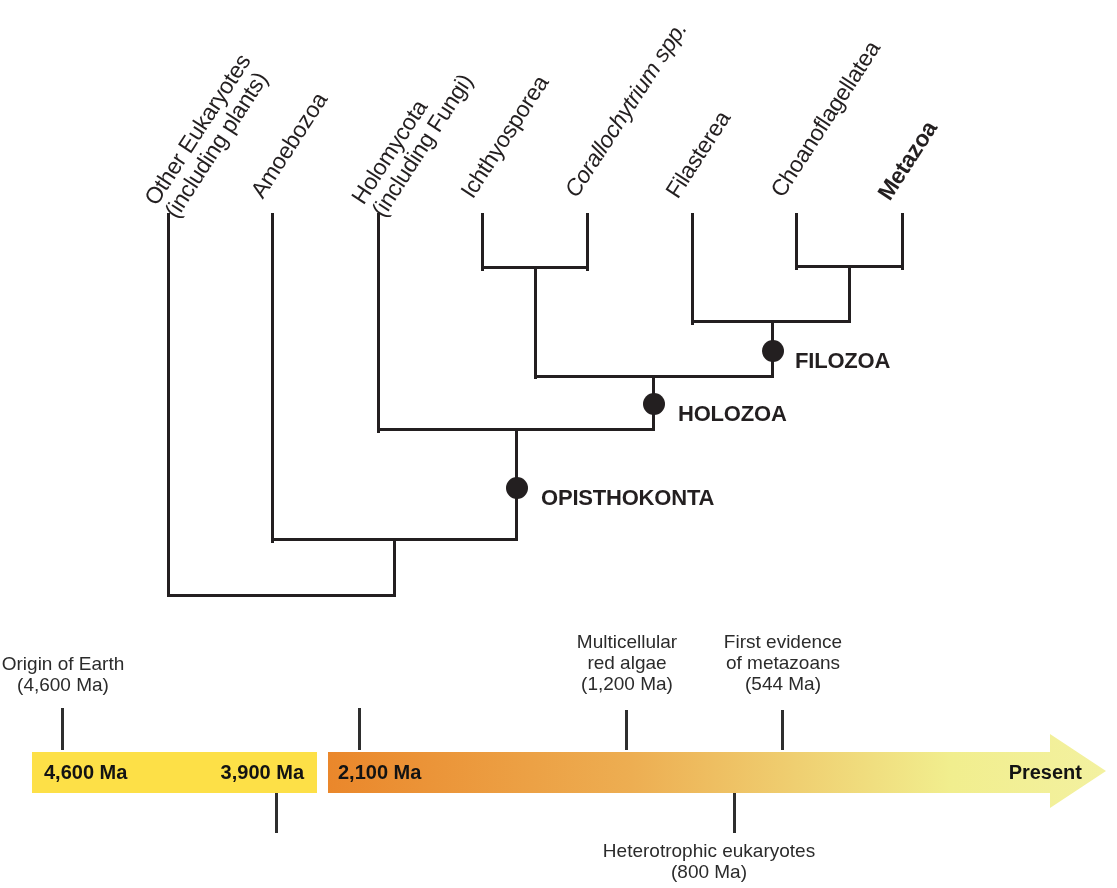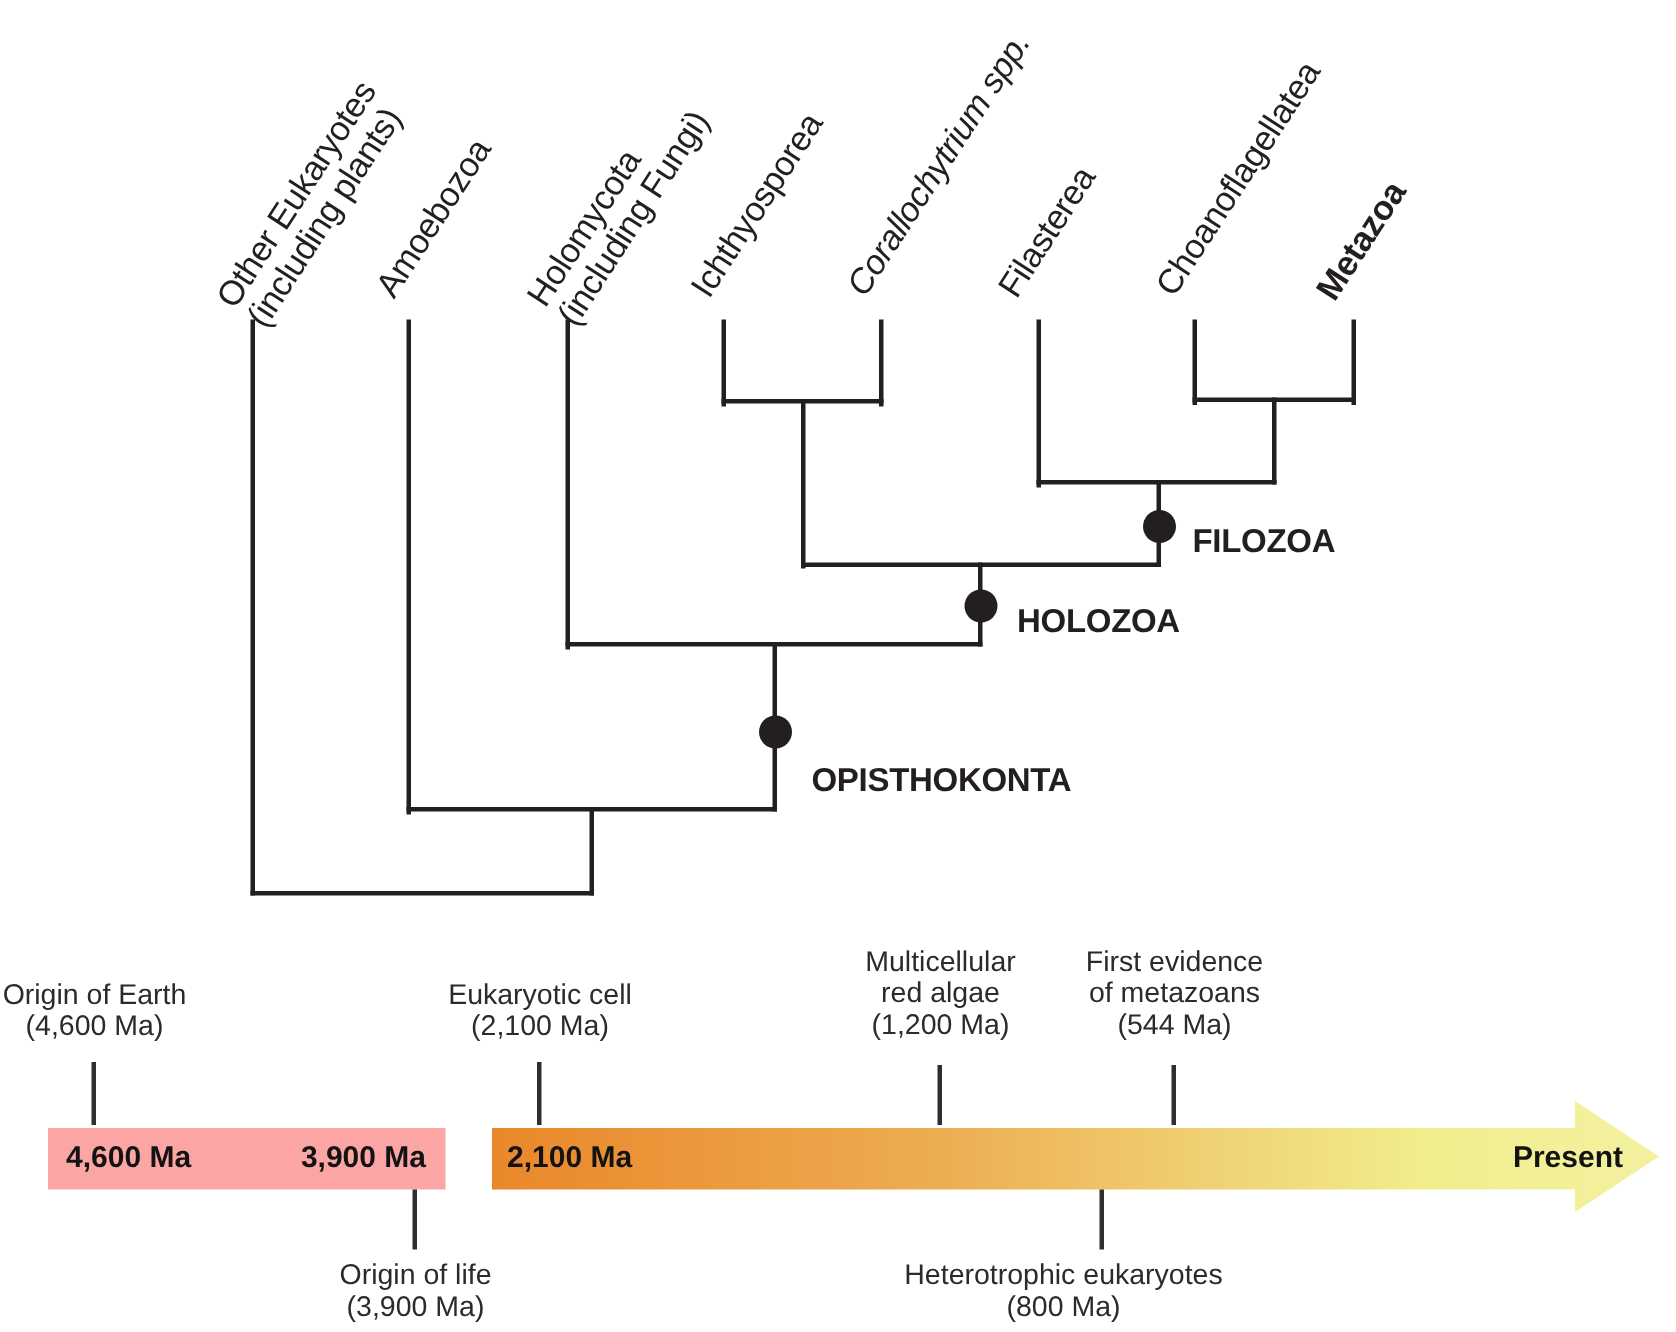--- a/index.html
+++ b/index.html
@@ -7,21 +7,21 @@
        font-family:"Liberation Sans",sans-serif;color:#231f20;}
   .ln{position:absolute;background:#231f20;}
   .taxon{position:absolute;font-size:23px;line-height:24px;white-space:pre-line;
          transform:rotate(-57deg);transform-origin:0 100%;letter-spacing:-0.3px;}
   .taxon.it{font-style:italic;}
   .taxon.bd{font-weight:700;}
   .dot{position:absolute;width:22px;height:22px;border-radius:50%;background:#231f20;}
   .clade{position:absolute;font-weight:700;font-size:22px;line-height:22px;letter-spacing:-0.2px;margin-top:10px;}
   .tick{position:absolute;width:3px;background:#2e2e2e;}
   .evt{position:absolute;font-size:19px;line-height:21px;text-align:center;white-space:pre-line;color:#2b2b2b;}
-  .bar1{position:absolute;left:32px;top:752px;width:265px;height:41px;background:#fca5a5;}
+  .bar1{position:absolute;left:32px;top:752px;width:285px;height:41px;background:#fde047;}
   .bar-label{position:absolute;top:0;height:41px;line-height:41px;font-weight:700;font-size:20px;color:#131313;white-space:nowrap;}
   .arrow{position:absolute;left:328px;top:733px;width:779px;height:76px;
          background:linear-gradient(90deg,#EA872B 0%,#EDAE52 39%,#F1EE8E 80%,#F3F1A0 100%);
          clip-path:polygon(0 19px,722px 19px,722px 1px,778px 38px,722px 75px,722px 60px,0 60px);}
   .arrow-label{position:absolute;top:752px;height:41px;line-height:41px;font-weight:700;font-size:20px;color:#131313;white-space:nowrap;}
 </style>
 </head>
 <body>
 
 <div class="fig">
@@ -49,37 +49,35 @@
   <div class="ln" style="left:652px;top:375px;width:3px;height:56px;"></div>
   <div class="ln" style="left:515px;top:428px;width:3px;height:113px;"></div>
   <div class="ln" style="left:393px;top:538px;width:3px;height:59px;"></div>
 
   <div class="dot" style="left:762px;top:340px;"></div>
   <div class="dot" style="left:643px;top:393px;"></div>
   <div class="dot" style="left:506px;top:477px;"></div>
 
   <div class="clade" style="left:795px;top:340px;">FILOZOA</div>
   <div class="clade" style="left:678px;top:393px;">HOLOZOA</div>
-  <div class="clade" style="left:541px;top:499px;">OPISTHOKONTA</div>
+  <div class="clade" style="left:541px;top:477px;">OPISTHOKONTA</div>
 
   <div class="taxon" style="left:180px;bottom:666px;">Other Eukaryotes
 (including plants)</div>
   <div class="taxon" style="left:266px;bottom:686px;">Amoebozoa</div>
   <div class="taxon" style="left:387px;bottom:667px;">Holomycota
 (including Fungi)</div>
   <div class="taxon" style="left:476px;bottom:686px;">Ichthyosporea</div>
   <div class="taxon it" style="left:580px;bottom:687px;">Corallochytrium spp.</div>
   <div class="taxon" style="left:681px;bottom:686px;">Filasterea</div>
   <div class="taxon" style="left:786px;bottom:687px;">Choanoflagellatea</div>
   <div class="taxon bd" style="left:893px;bottom:684px;">Metazoa</div>
 
   <div class="evt" style="left:-17px;top:653px;width:160px;">Origin of Earth
 (4,600 Ma)</div>
-  <div class="evt" style="left:280px;top:653px;width:160px;">Eukaryotic cell
-(2,100 Ma)</div>
   <div class="evt" style="left:547px;top:631px;width:160px;">Multicellular
 red algae
 (1,200 Ma)</div>
   <div class="evt" style="left:703px;top:631px;width:160px;">First evidence
 of metazoans
 (544 Ma)</div>
 
   <div class="tick" style="left:61px;top:708px;height:42px;"></div>
   <div class="tick" style="left:358px;top:708px;height:42px;"></div>
   <div class="tick" style="left:625px;top:710px;height:40px;"></div>
@@ -89,18 +87,16 @@
     <span class="bar-label" style="left:12px;">4,600 Ma</span>
     <span class="bar-label" style="right:13px;margin-left:44px;">3,900 Ma</span>
   </div>
   <div class="arrow"></div>
   <div class="arrow-label" style="left:338px;">2,100 Ma</div>
   <div class="arrow-label" style="right:35px;">Present</div>
 
   <div class="tick" style="left:275px;top:793px;height:40px;"></div>
   <div class="tick" style="left:733px;top:793px;height:40px;"></div>
 
-  <div class="evt" style="left:197px;top:840px;width:160px;">Origin of life
-(3,900 Ma)</div>
   <div class="evt" style="left:589px;top:840px;width:240px;">Heterotrophic eukaryotes
 (800 Ma)</div>
 
 </div>
 
 </body></html>

